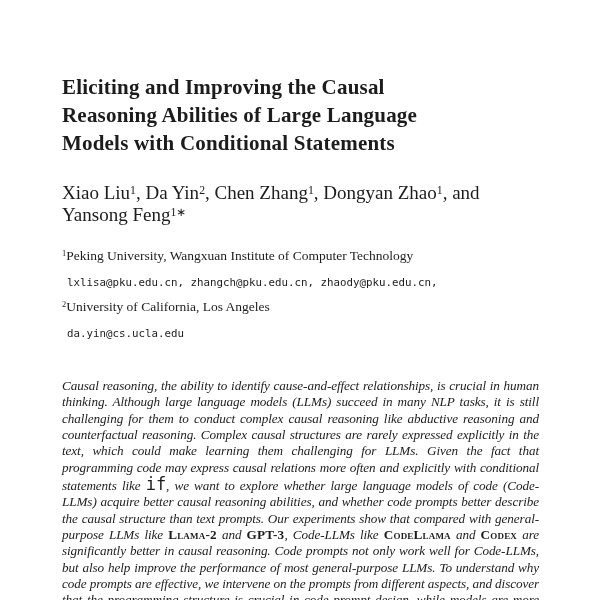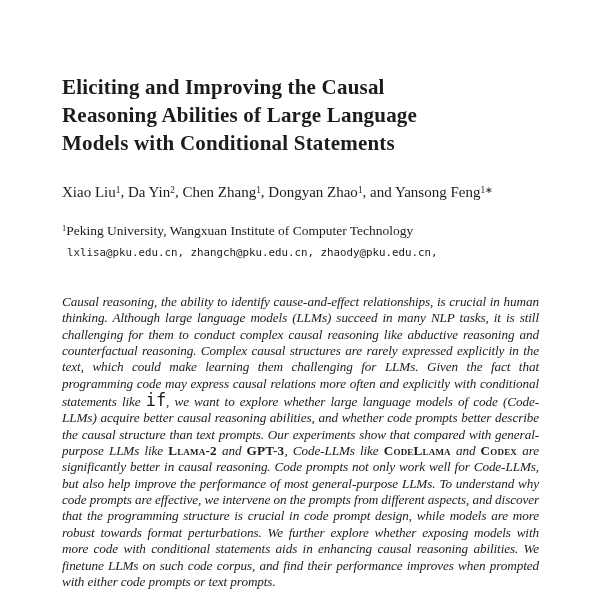--- a/index.html
+++ b/index.html
@@ -23,30 +23,30 @@
   }
   .paper-title {
     font-size: 21px;
     line-height: 28px;
     font-weight: bold;
     letter-spacing: 0.2px;
     white-space: pre-line;
     margin: 0 0 26px 0;
   }
   .authors {
-    font-size: 15px;
+    font-size: 19px;
     line-height: 19px;
     margin: 0 0 17px 0;
   }
   .affiliations {
     margin: 0 0 32px 0;
   }
   .aff-line {
     font-size: 13.5px;
-    line-height: 19px;
+    line-height: 24px;
   }
   .aff-line.indent {
     padding-left: 5px;
   }
   .abstract {
     font-size: 13.2px;
     line-height: 16.35px;
     font-style: italic;
     text-align: justify;
     letter-spacing: -0.1px;
@@ -83,17 +83,19 @@
 
   <h1 class="paper-title">Eliciting and Improving the Causal
 Reasoning Abilities of Large Language
 Models with Conditional Statements</h1>
 
   <div class="authors"><span>Xiao Liu</span><span class="seg-sup">1</span><span>, Da Yin</span><span class="seg-sup">2</span><span>, Chen Zhang</span><span class="seg-sup">1</span><span>, Dongyan Zhao</span><span class="seg-sup">1</span><span>, and Yansong Feng</span><span class="seg-sup">1∗</span></div>
 
   <div class="affiliations">
     <div class="aff-line"><span class="seg-sup">1</span><span>Peking University, Wangxuan Institute of Computer Technology</span></div>
     <div class="aff-line indent"><span class="seg-mono">lxlisa@pku.edu.cn, zhangch@pku.edu.cn, zhaody@pku.edu.cn,</span></div>
+    <div class="aff-line"><span class="seg-sup">2</span><span>University of California, Los Angeles</span></div>
+    <div class="aff-line indent"><span class="seg-mono">da.yin@cs.ucla.edu</span></div>
   </div>
 
   <p class="abstract"><span>Causal reasoning, the ability to identify cause-and-effect relationships, is crucial in human thinking. Although large language models (LLMs) succeed in many NLP tasks, it is still challenging for them to conduct complex causal reasoning like abductive reasoning and counterfactual reasoning. Complex causal structures are rarely expressed explicitly in the text, which could make learning them challenging for LLMs. Given the fact that programming code may express causal relations more often and explicitly with conditional statements like </span><span class="seg-code">if</span><span>, we want to explore whether large language models of code (Code-LLMs) acquire better causal reasoning abilities, and whether code prompts better describe the causal structure than text prompts. Our experiments show that compared with general-purpose LLMs like </span><span class="seg-sc">Llama-2</span><span> and </span><span class="seg-sc">GPT-3</span><span>, Code-LLMs like </span><span class="seg-sc">CodeLlama</span><span> and </span><span class="seg-sc">Codex</span><span> are significantly better in causal reasoning. Code prompts not only work well for Code-LLMs, but also help improve the performance of most general-purpose LLMs. To understand why code prompts are effective, we intervene on the prompts from different aspects, and discover that the programming structure is crucial in code prompt design, while models are more robust towards format perturbations. We further explore whether exposing models with more code with conditional statements aids in enhancing causal reasoning abilities. We finetune LLMs on such code corpus, and find their performance improves when prompted with either code prompts or text prompts.</span></p>
 
 </div>
 
 </body></html>

